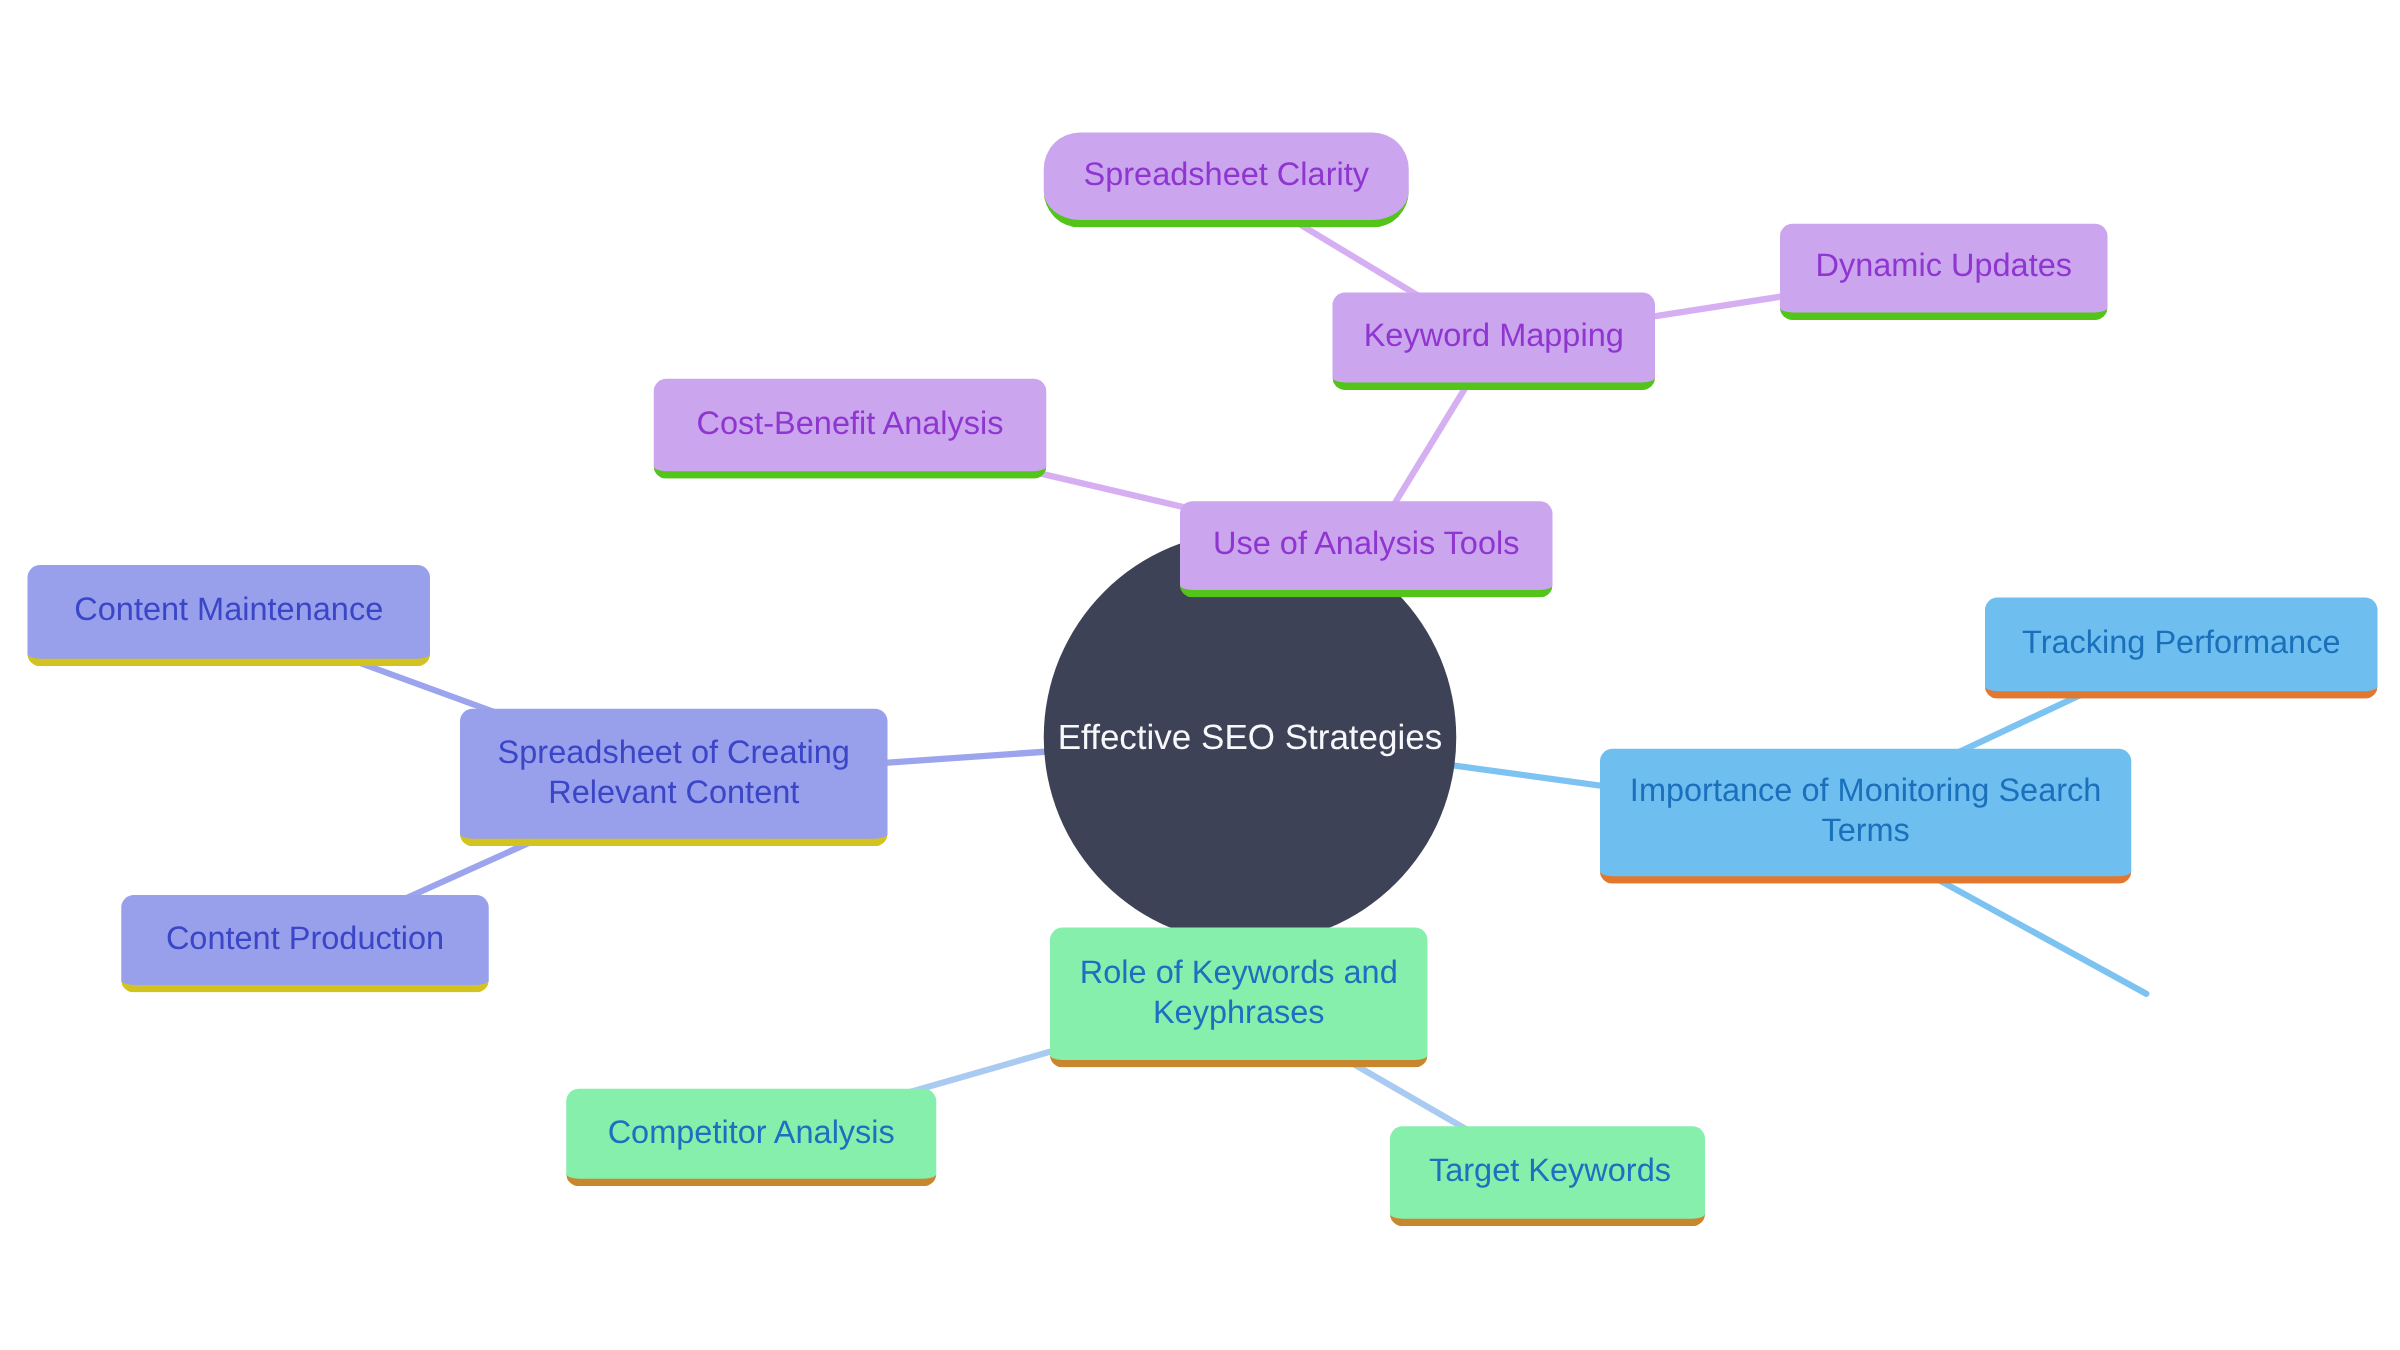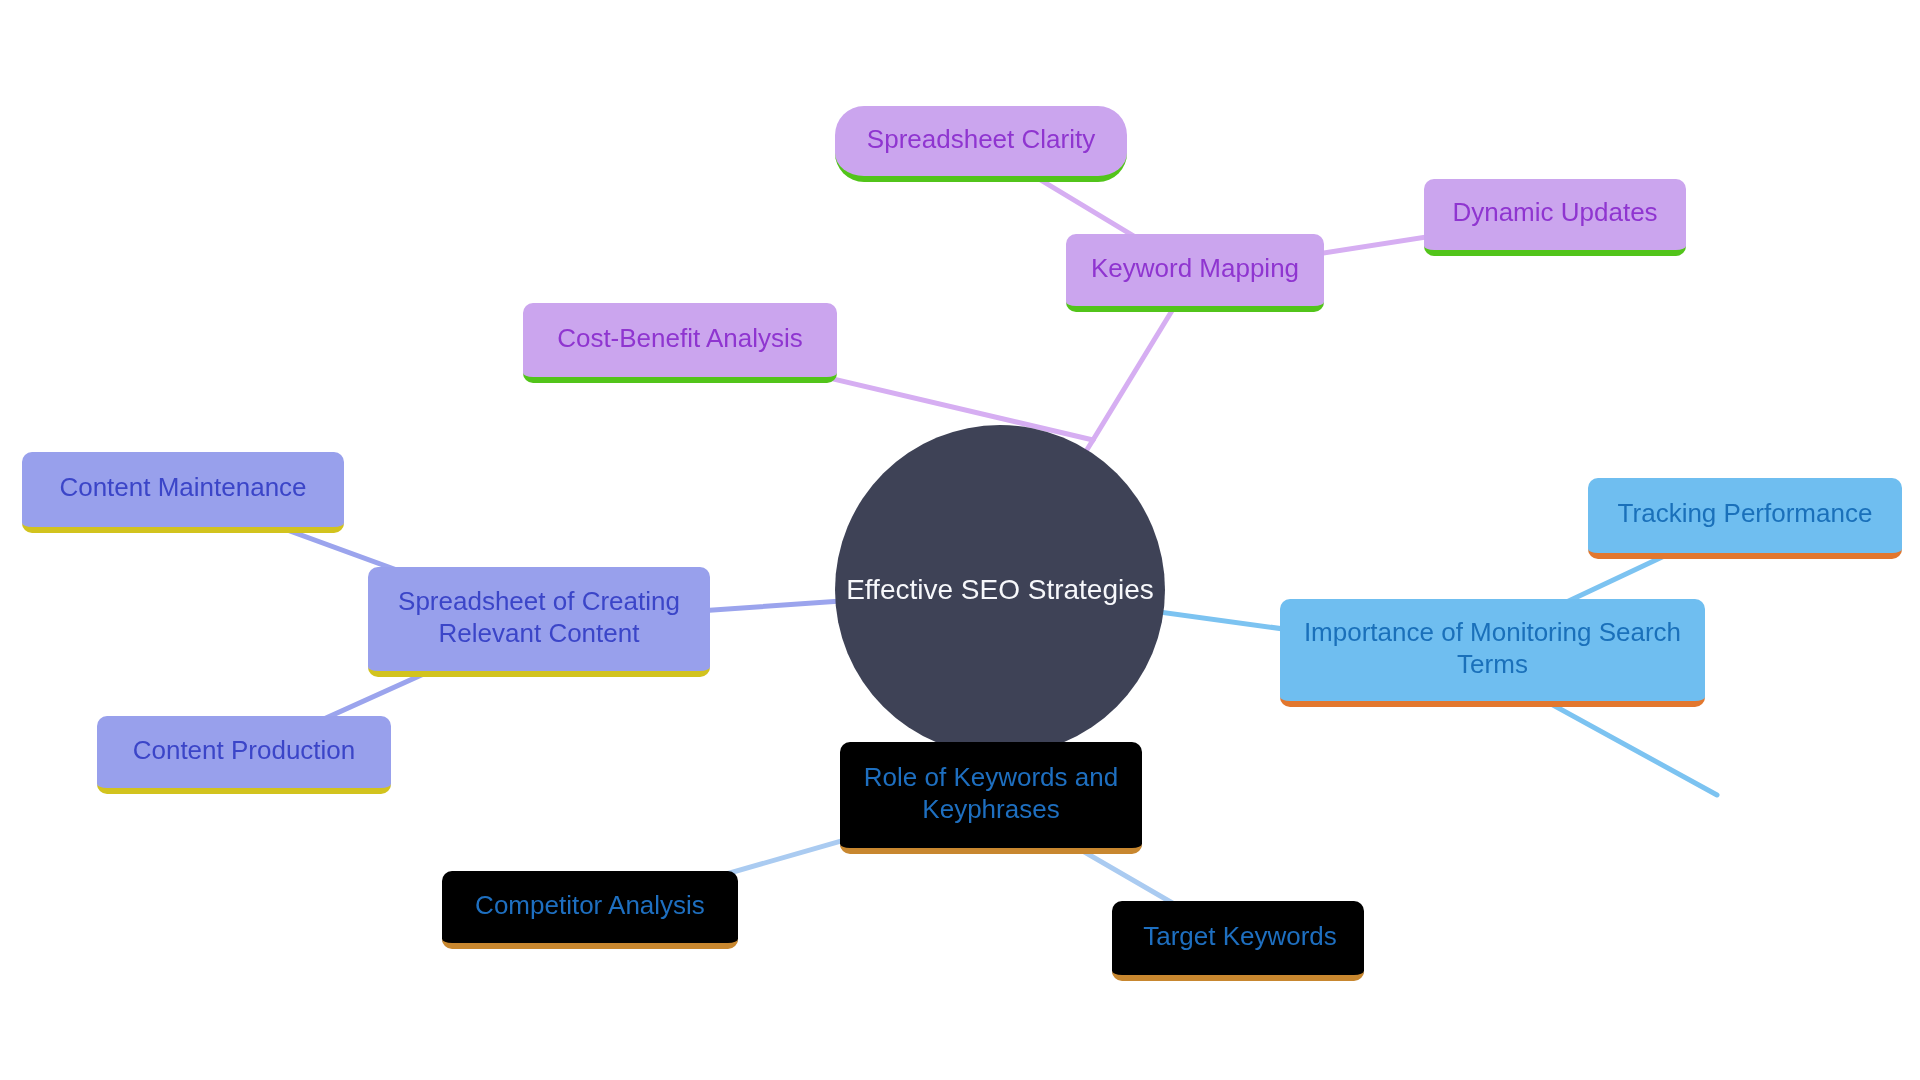--- a/index.html
+++ b/index.html
@@ -66,21 +66,21 @@
     border-bottom: 6px solid #d2c31e;
   }
   
   .branch-monitoring {
     background: #6fbef0;
     color: #1a70ba;
     border-bottom: 6px solid #e2772e;
   }
   
   .branch-keywords {
-    background: #000000;
+    background: #86efac;
     color: #1e6fc0;
     border-bottom: 6px solid #c8872f;
   }
 </style>
 </head>
 <body>
 
 <div class="canvas">
 
   <svg class="connectors" viewBox="0 0 1920 1080" xmlns="http://www.w3.org/2000/svg">
@@ -101,29 +101,30 @@
 
     <line class="line-skyblue" x1="1000" y1="590" x2="991" y2="798"></line>
     <line class="line-skyblue" x1="991" y1="798" x2="601" y2="910"></line>
     <line class="line-skyblue" x1="991" y1="798" x2="1238" y2="941"></line>
   </svg>
 
   <div class="center-circle">
     <span>Effective SEO Strategies</span>
   </div>
 
+  <div class="node branch-analysis" style="left:944px;  top:401px; width:298px; height:77px;">Use of Analysis Tools</div>
   <div class="node branch-analysis" style="left:523px;  top:303px; width:314px; height:80px;">Cost-Benefit Analysis</div>
   <div class="node branch-analysis" style="left:1066px; top:234px; width:258px; height:78px;">Keyword Mapping</div>
   <div class="node branch-analysis" style="left:835px;  top:106px; width:292px; height:76px;border-radius:29px;">Spreadsheet Clarity</div>
   <div class="node branch-analysis" style="left:1424px; top:179px; width:262px; height:77px;">Dynamic Updates</div>
 
   <div class="node branch-content" style="left:368px; top:567px; width:342px; height:110px;">Spreadsheet of Creating Relevant Content</div>
   <div class="node branch-content" style="left:22px;  top:452px; width:322px; height:81px;">Content Maintenance</div>
   <div class="node branch-content" style="left:97px;  top:716px; width:294px; height:78px;">Content Production</div>
 
   <div class="node branch-monitoring" style="left:1280px; top:599px; width:425px; height:108px;">Importance of Monitoring Search Terms</div>
   <div class="node branch-monitoring" style="left:1588px; top:478px; width:314px; height:81px;">Tracking Performance</div>
 
   <div class="node branch-keywords" style="left:840px;  top:742px; width:302px; height:112px;">Role of Keywords and Keyphrases</div>
-  <div class="node branch-keywords" style="left:442px;  top:871px; width:296px; height:78px;">Competitor Analysis</div>
+  <div class="node branch-keywords" style="left:453px;  top:871px; width:296px; height:78px;">Competitor Analysis</div>
   <div class="node branch-keywords" style="left:1112px; top:901px; width:252px; height:80px;padding-left:16px;">Target Keywords</div>
 
 </div>
 
 </body></html>

